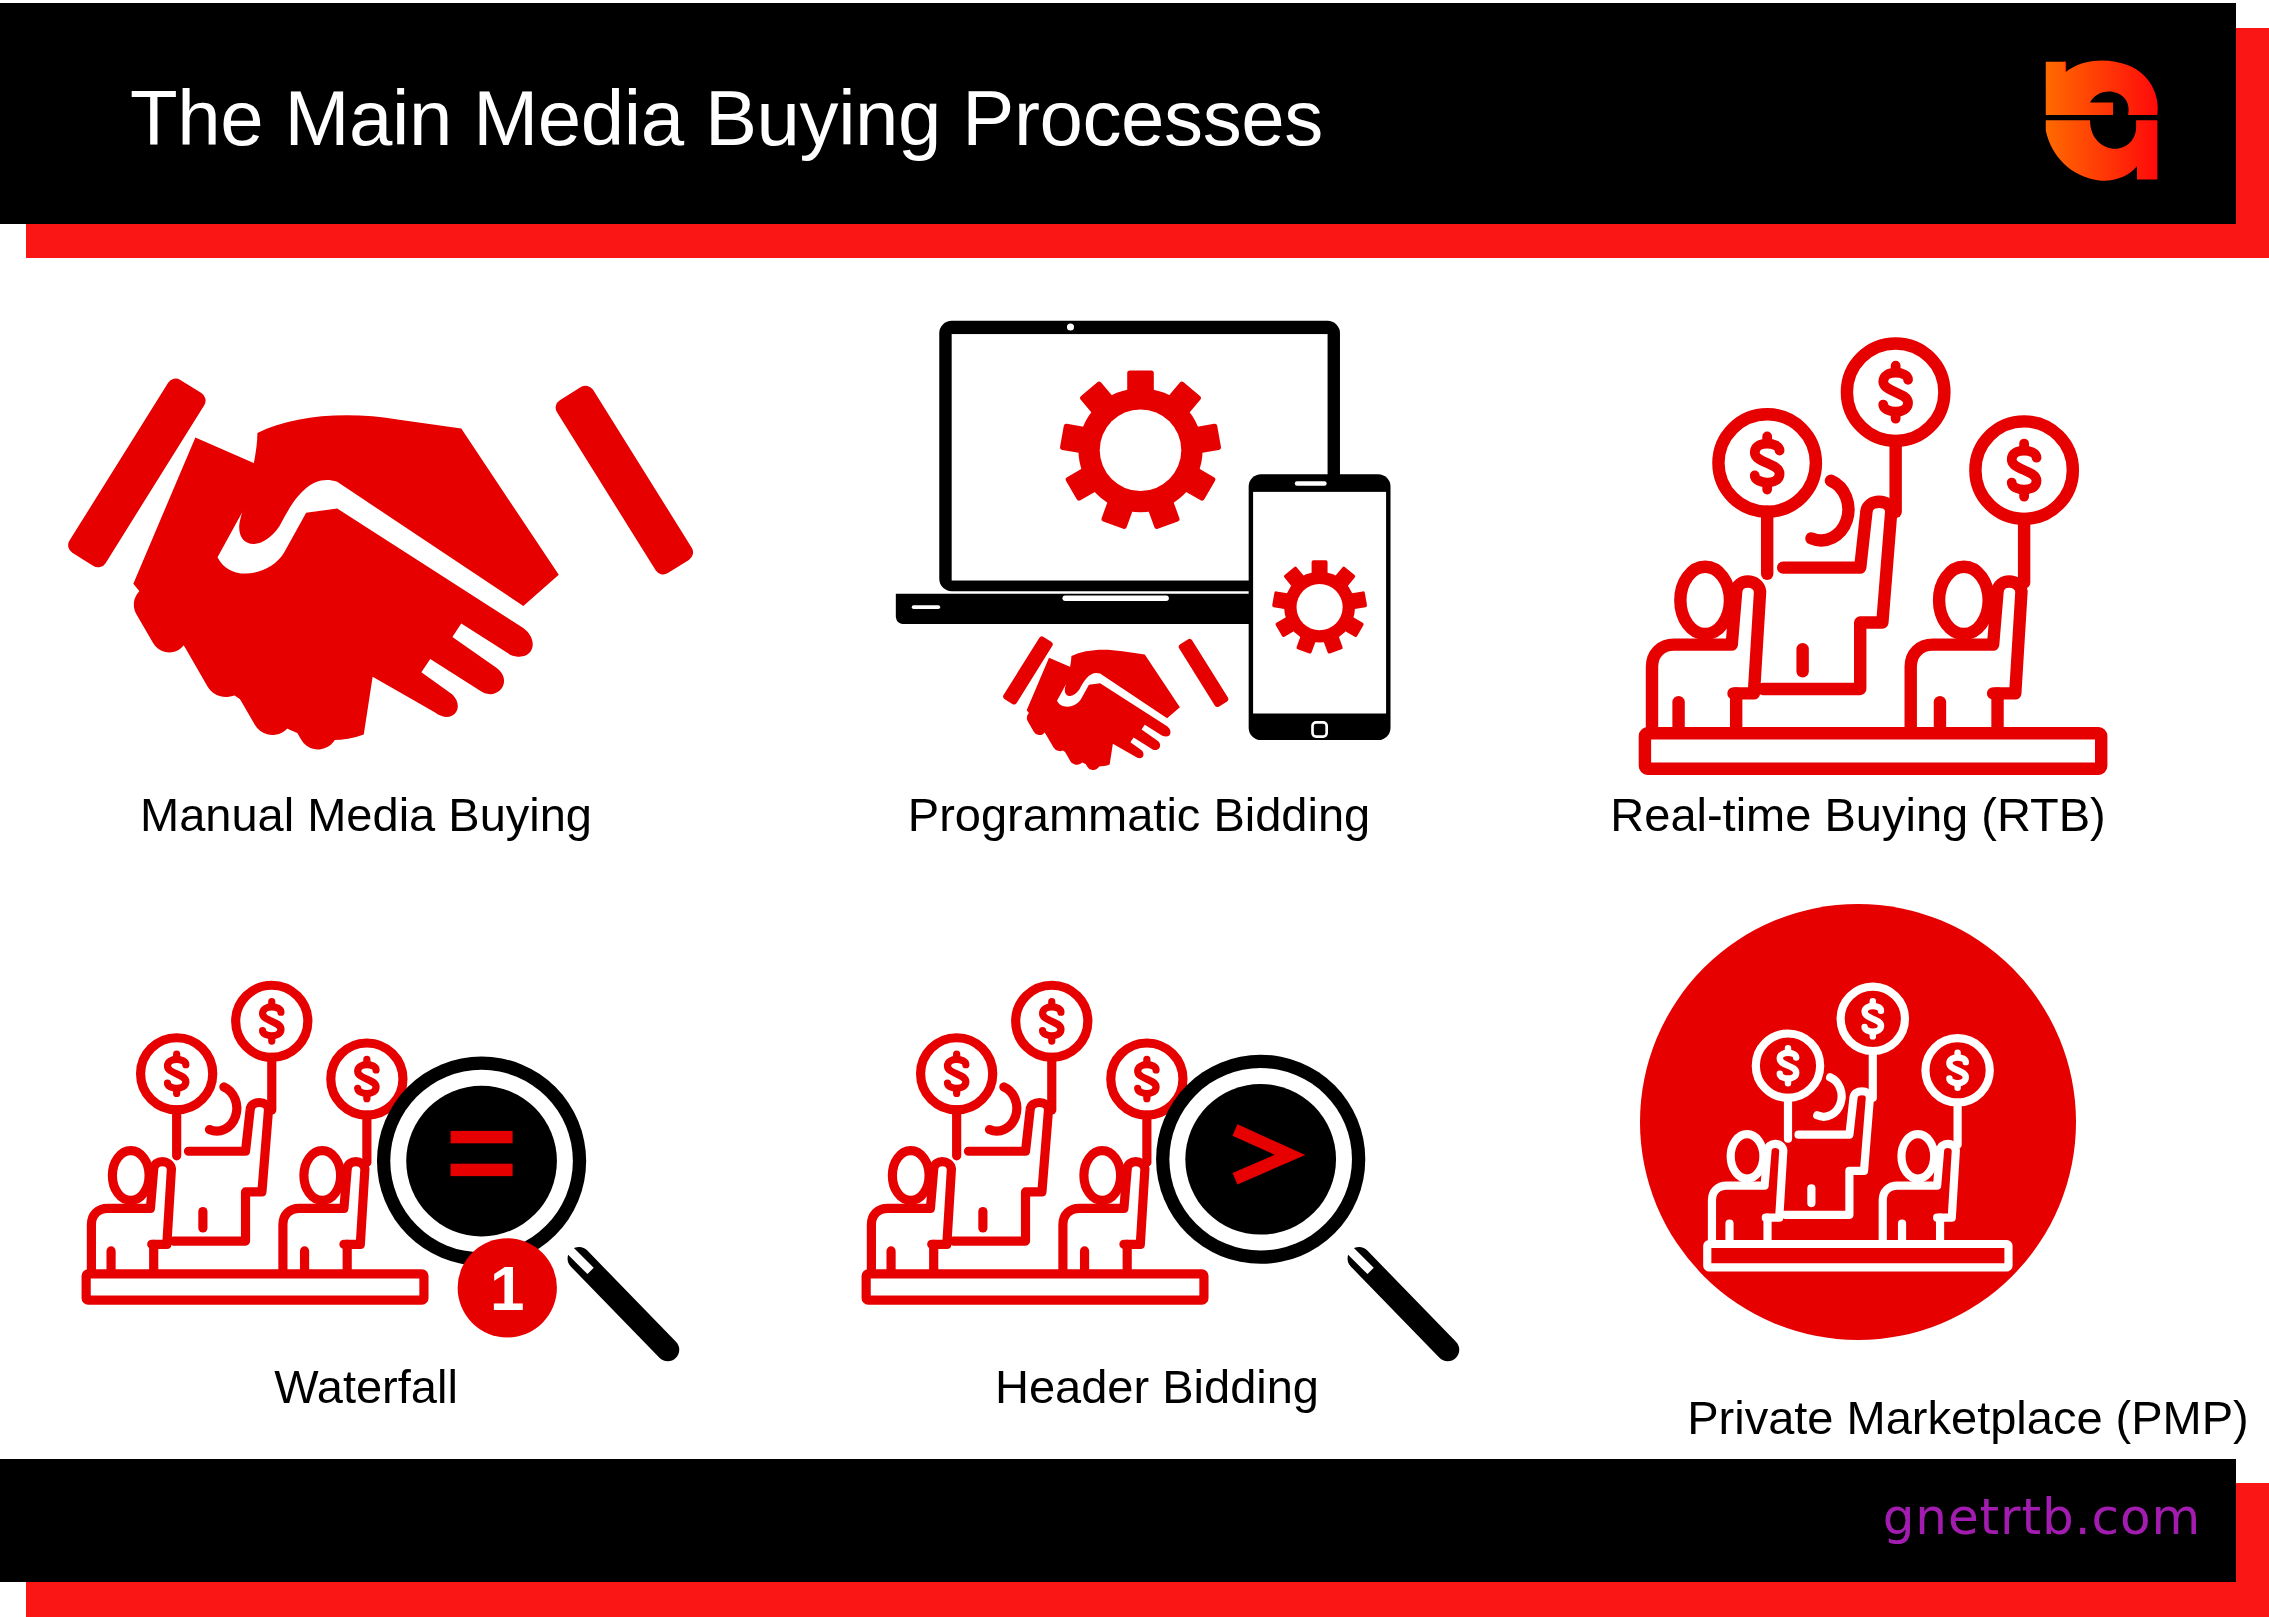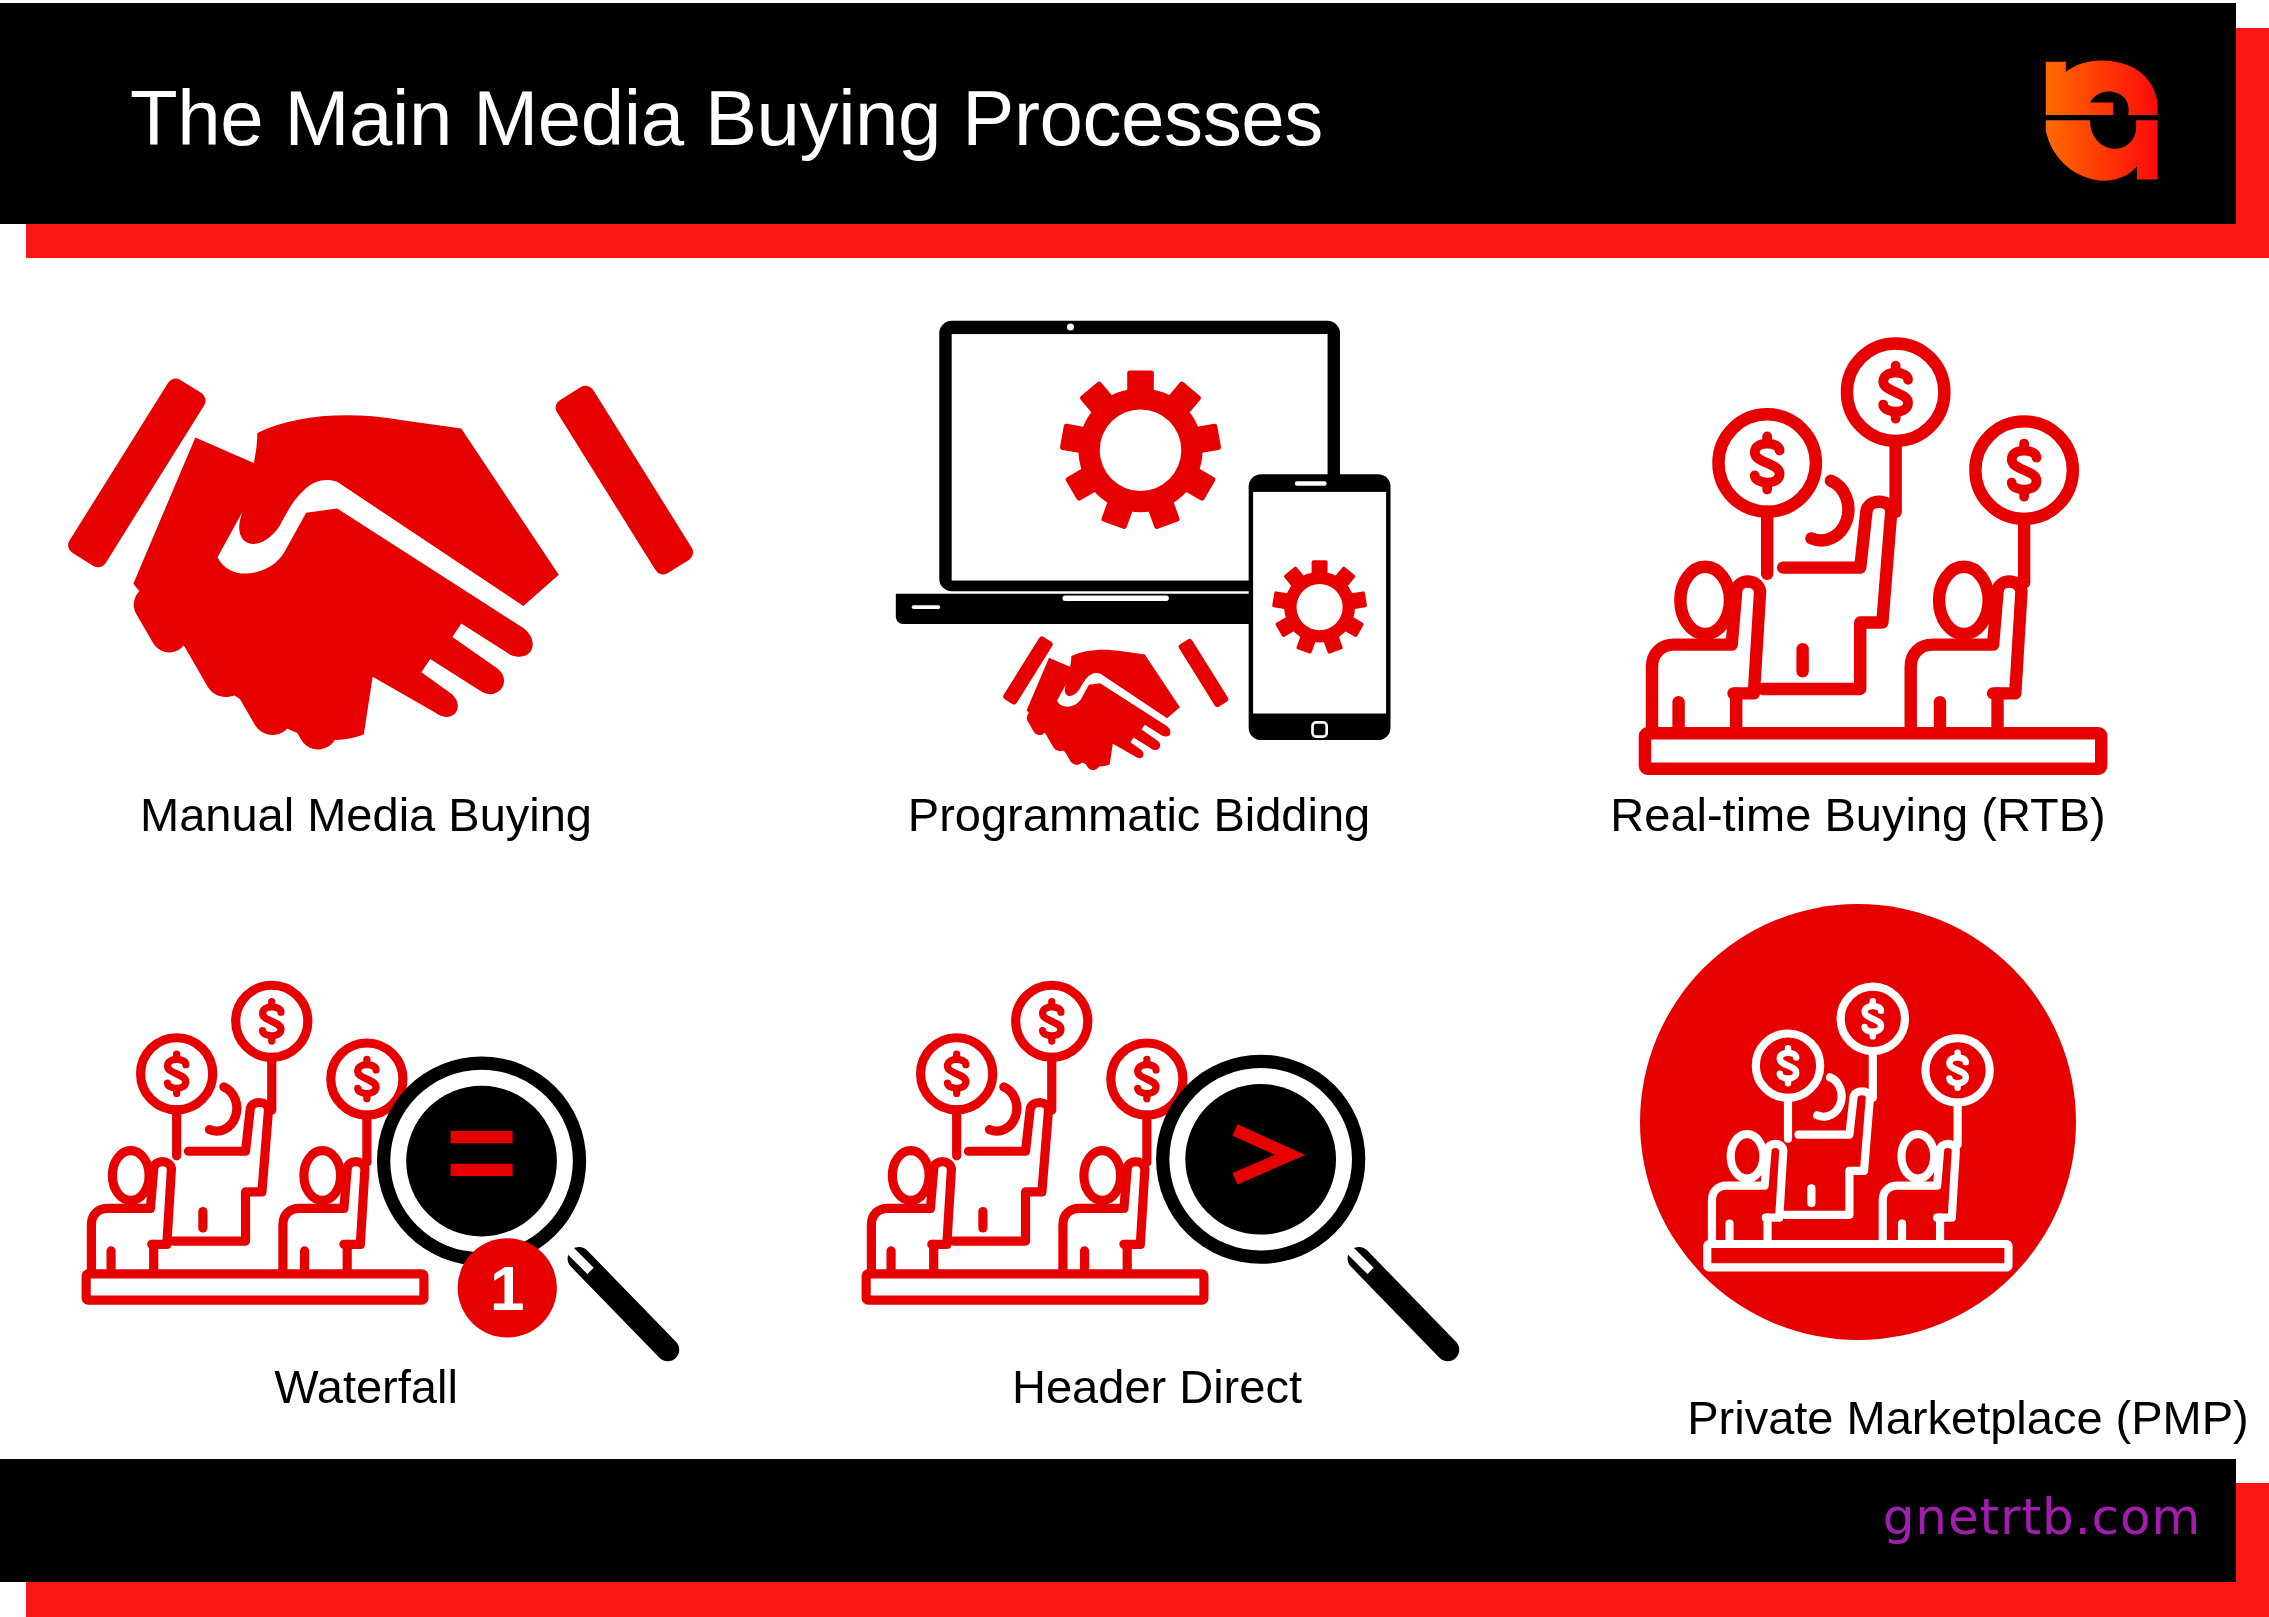--- a/index.html
+++ b/index.html
@@ -182,21 +182,21 @@
     <use href="#dollar" stroke="#e60000" transform="translate(295 60)"></use>
     <use href="#dollar" stroke="#e60000" transform="translate(440 148)"></use>
   </g>
   <line x1="565" y1="312" x2="665" y2="415" stroke="#000" stroke-width="26" stroke-linecap="round"></line>
   <line x1="548" y1="296" x2="578" y2="326" stroke="#fff" stroke-width="10"></line>
   <circle cx="454" cy="200" r="118" fill="#000"></circle>
   <circle cx="454" cy="200" r="103" fill="#fff"></circle>
   <circle cx="454" cy="200" r="85" fill="#000"></circle>
   <path d="M425 167 L487 195 L425 222" fill="none" stroke="#e60000" stroke-width="14"></path>
 </svg>
-<div class="label" style="left:1157px;top:1358px;">Header Direct</div>
+<div class="label" style="left:1157px;top:1358px;">Header Bidding</div>
 
 <svg style="left:1638px;top:904px;" width="440" height="436" viewBox="0 0 496 492">
   <circle cx="248" cy="246" r="246" fill="#e60000"></circle>
   <g transform="translate(70 90) scale(0.66)">
     <use href="#bidders" stroke="#ffffff"></use>
     <use href="#dollar" stroke="#ffffff" transform="translate(150 140)"></use>
     <use href="#dollar" stroke="#ffffff" transform="translate(295 60)"></use>
     <use href="#dollar" stroke="#ffffff" transform="translate(440 148)"></use>
   </g>
 </svg>

